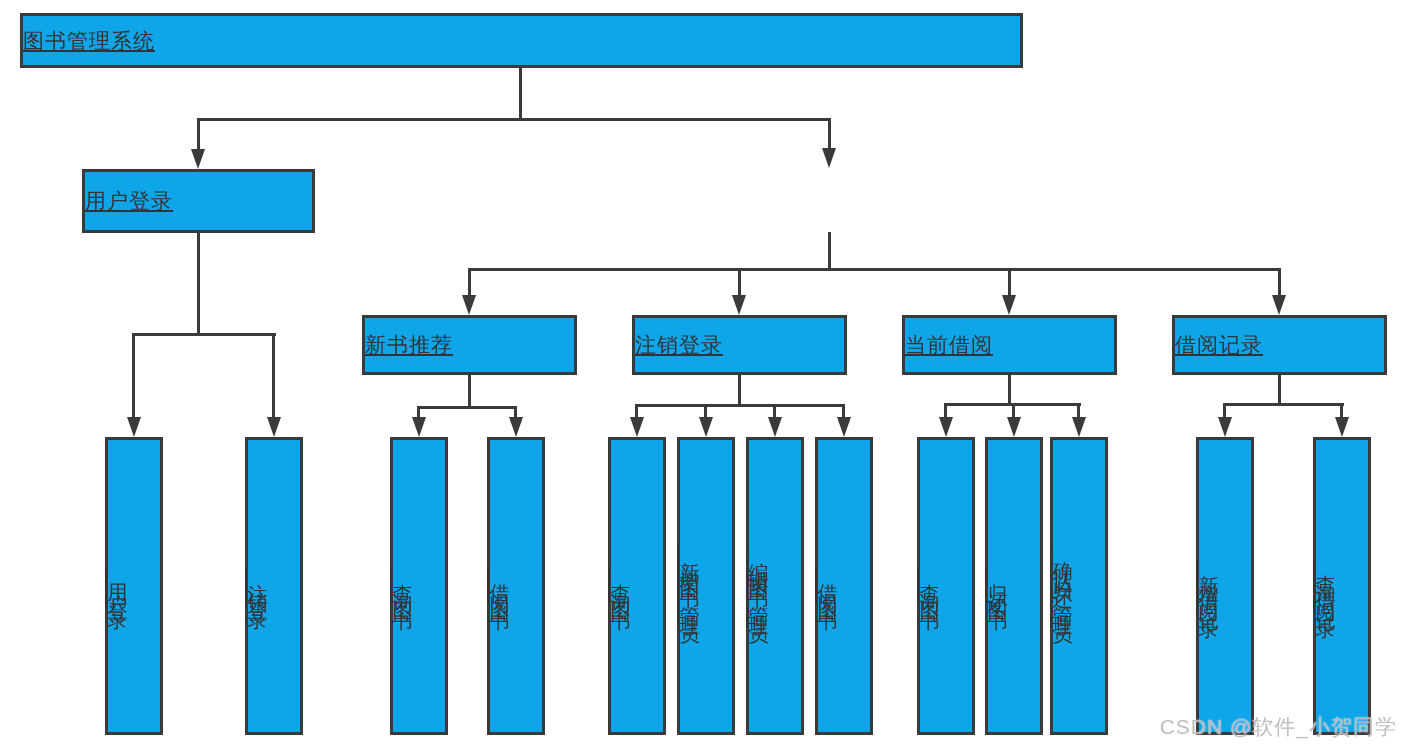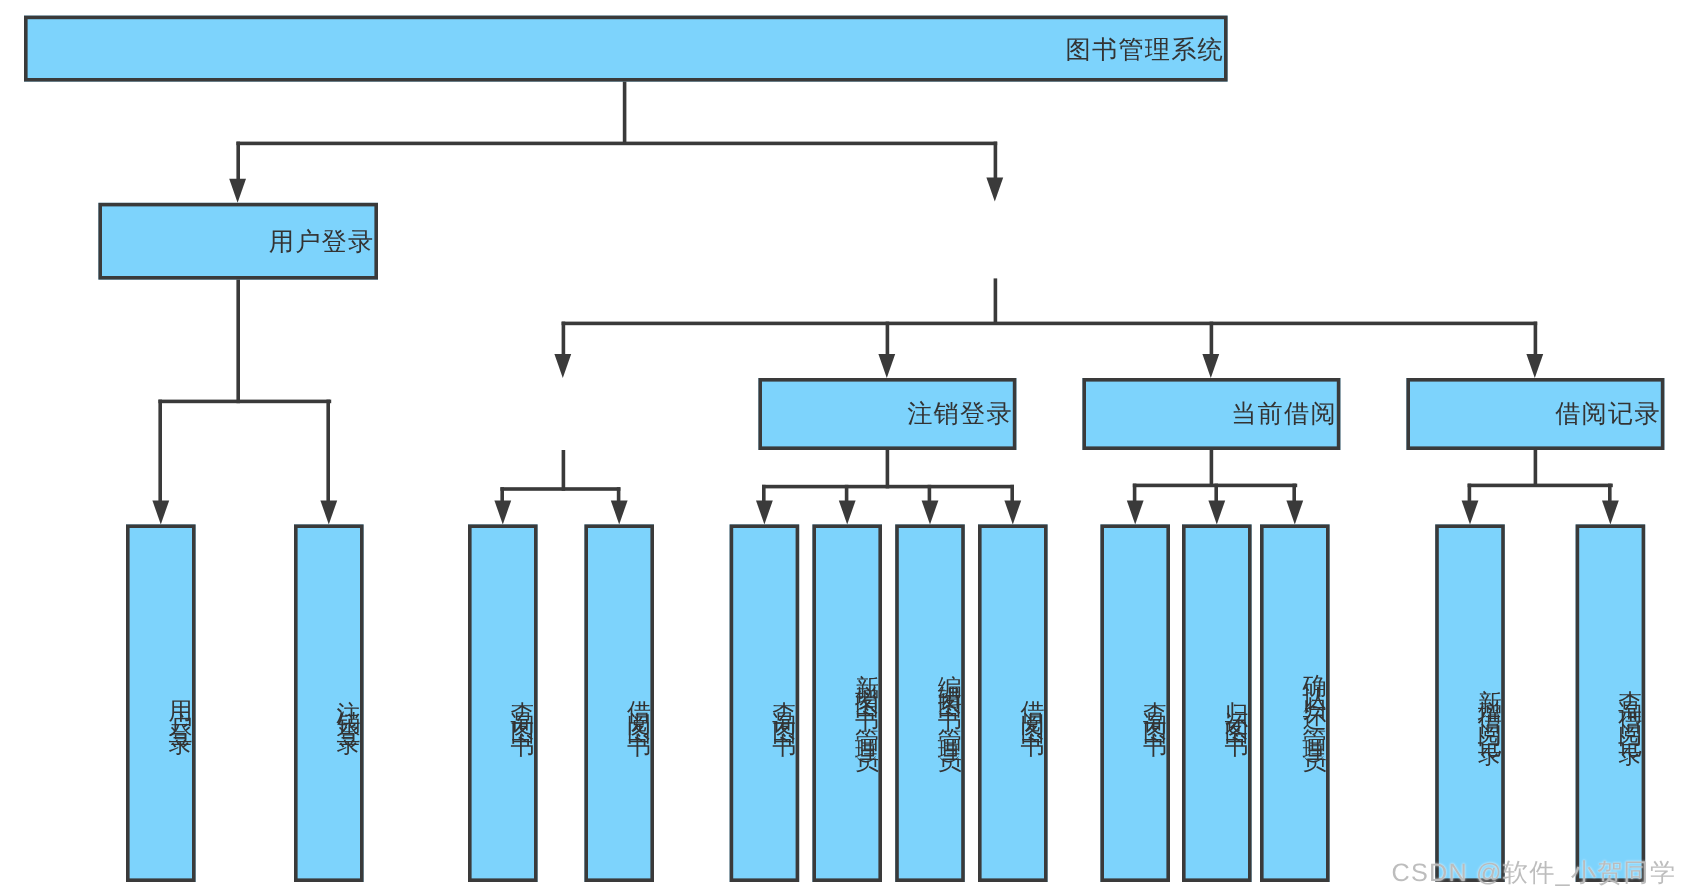--- a/index.html
+++ b/index.html
@@ -7,25 +7,26 @@
     position:relative;
     width:1405px;height:747px;
     background:#ffffff;
     font-family:"Liberation Sans","DejaVu Sans",sans-serif;
     overflow:hidden;
   }
   .box{
     position:absolute;
     box-sizing:border-box;
     border:3px solid #3a3a3a;
-    background:#7dd3fc;
+    background:#0ea5e9;
     display:flex;
     align-items:center;
-    justify-content:flex-end;
+    justify-content:flex-start;
     color:#333333;
+    text-decoration:underline;
   }
   .box.h span{
     font-size:21px;
     letter-spacing:1px;
     white-space:nowrap;
   }
   .box.v span{
     writing-mode:vertical-rl;
     font-size:20px;
     letter-spacing:9px;
@@ -87,20 +88,23 @@
   <div class="ln" style="left:468px;top:268px;width:813px;height:3px"></div>
   <div class="ln" style="left:468px;top:268px;width:3px;height:29px"></div>
   <div class="arw" style="left:462px;top:295px"></div>
   <div class="ln" style="left:738px;top:268px;width:3px;height:29px"></div>
   <div class="arw" style="left:732px;top:295px"></div>
   <div class="ln" style="left:1008px;top:268px;width:3px;height:29px"></div>
   <div class="arw" style="left:1002px;top:295px"></div>
   <div class="ln" style="left:1278px;top:268px;width:3px;height:29px"></div>
   <div class="arw" style="left:1272px;top:295px"></div>
 
+  <div class="box h" style="left:362px;top:315px;width:215px;height:60px">
+    <span>新书推荐</span>
+  </div>
   <div class="box h" style="left:632px;top:315px;width:215px;height:60px">
     <span>注销登录</span>
   </div>
   <div class="box h" style="left:902px;top:315px;width:215px;height:60px">
     <span>当前借阅</span>
   </div>
   <div class="box h" style="left:1172px;top:315px;width:215px;height:60px">
     <span>借阅记录</span>
   </div>
 

